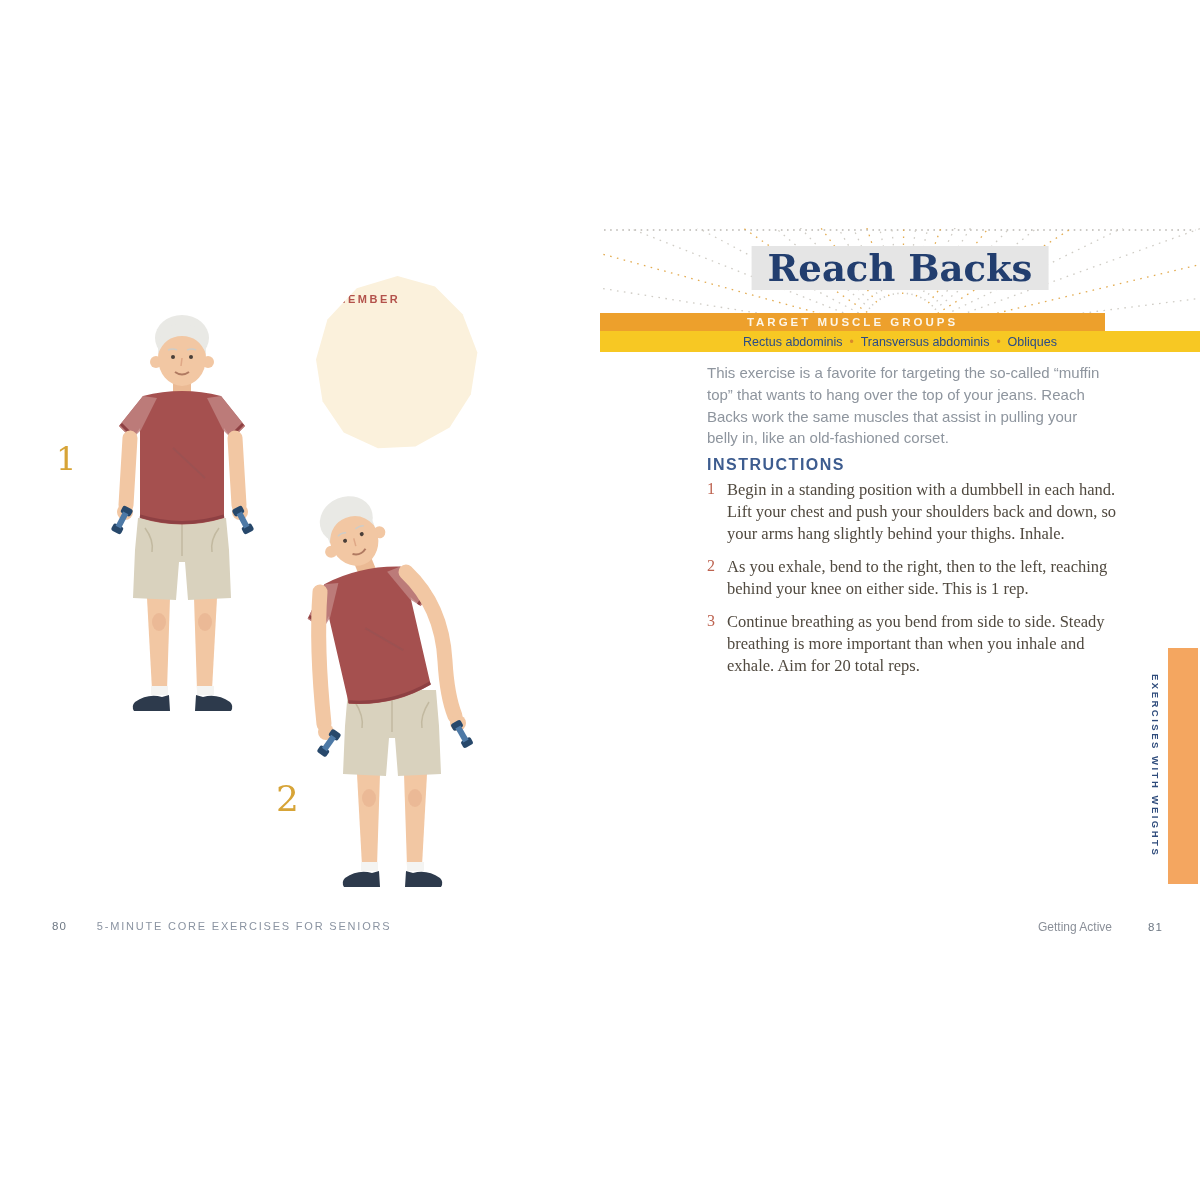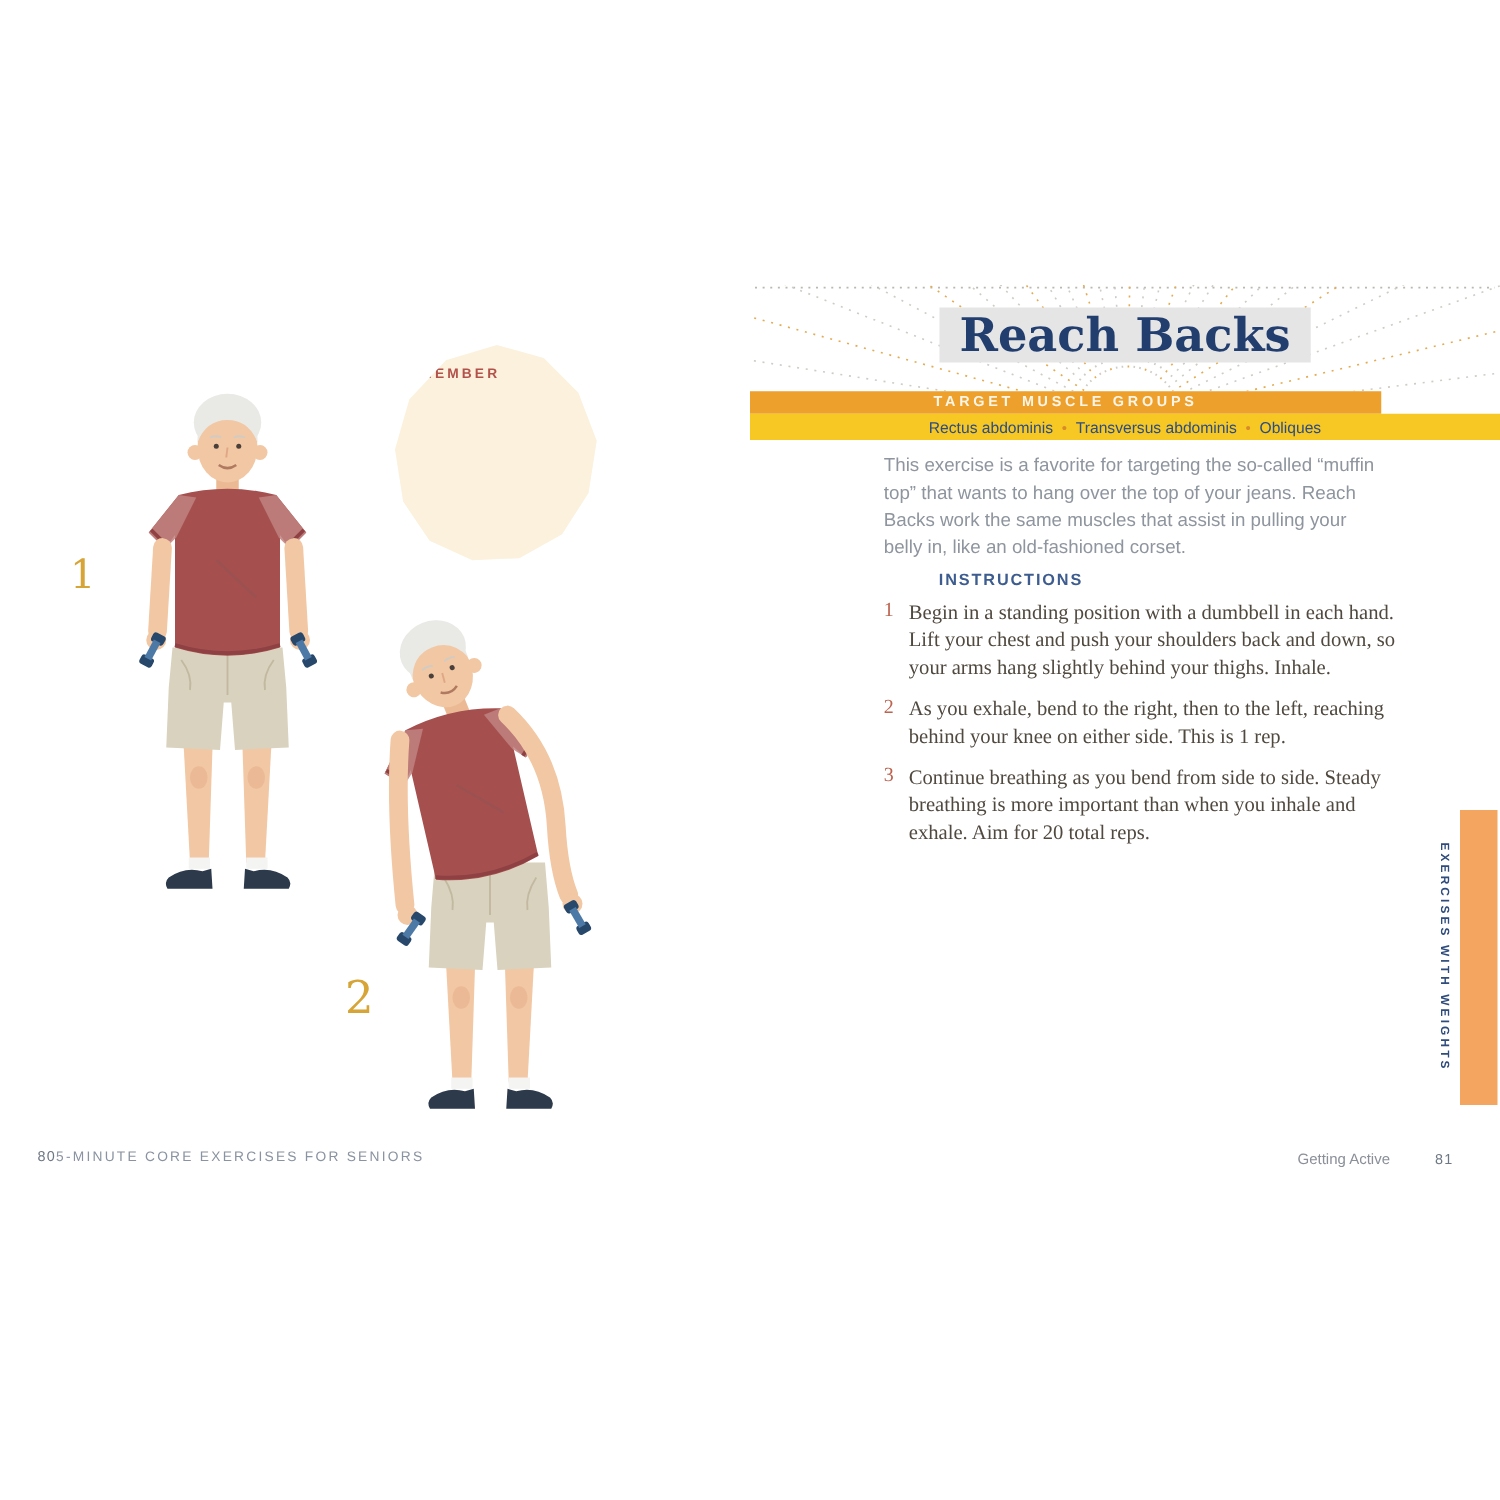--- a/index.html
+++ b/index.html
@@ -35,39 +35,39 @@
   .target-bar{position:absolute;left:600px;top:313px;width:505px;height:18px;
     background:var(--accent-orange,#EDA02C);display:flex;align-items:center;justify-content:center;}
   .target-bar span{font-size:11.5px;font-weight:bold;letter-spacing:3px;color:#FDF6E8;}
   .muscle-bar{position:absolute;left:600px;top:331px;width:600px;height:21px;
     background:var(--accent-yellow,#F7C823);display:flex;align-items:center;justify-content:center;gap:7px;}
   .muscle-bar .m{font-size:12.5px;color:var(--muscle-navy,#2B4C86);}
   .muscle-bar .sep{font-size:12px;color:#D98A2B;}
   
   .intro{position:absolute;left:707px;top:362px;width:400px;
     font-size:15px;line-height:1.45;color:var(--body-gray,#8E959E);}
-  .instr-head{position:absolute;left:707px;top:456px;font-size:13px;font-weight:bold;
-    letter-spacing:1.5px;color:#3D5C8F;margin-left:44px;}
+  .instr-head{position:absolute;left:707px;top:456px;font-size:16px;font-weight:bold;
+    letter-spacing:1.5px;color:#3D5C8F;}
   .steps{position:absolute;left:707px;top:479px;width:412px;}
   .step{display:flex;gap:10px;margin-bottom:11px;}
   .step-num{flex:none;width:10px;font-family:"Liberation Serif",serif;font-size:16px;
     color:var(--step-red,#BD6350);padding-top:1px;}
   .step-text{font-family:"Liberation Serif",serif;font-size:16.5px;line-height:1.33;
     color:var(--serif-dark,#50493F);}
   .modification{position:absolute;left:707px;top:712px;width:410px;
     font-size:14.5px;line-height:1.5;color:var(--body-gray,#8E959E);}
   .modification b{color:#55504B;}
   
   .tab-rect{position:absolute;left:1168px;top:648px;width:30px;height:236px;
     background:var(--tab-orange,#F4A660);}
   .tab-text{position:absolute;left:1144px;top:648px;width:22px;height:236px;
     writing-mode:vertical-rl;display:flex;align-items:center;justify-content:center;
     font-size:9.5px;font-weight:bold;letter-spacing:2.5px;color:#2F4C7C;}
   
-  .footer-left{position:absolute;left:30px;top:920px;display:flex;align-items:baseline;}
+  .footer-left{position:absolute;left:52px;top:920px;display:flex;gap:30px;align-items:baseline;}
   .footer-left .pnum{font-size:11.5px;color:#6E7884;letter-spacing:1px;}
   .footer-left .btitle{font-size:11px;letter-spacing:1.8px;color:var(--footer-gray,#8A93A1);}
   .footer-right{position:absolute;left:1038px;top:920px;display:flex;gap:36px;align-items:baseline;}
   .footer-right .section{font-size:12px;color:#8A8F98;}
   .footer-right .pnum{font-size:11.5px;color:#6E7884;letter-spacing:1px;}
 </style>
 </head>
 <body>
 
 <div class="canvas">

